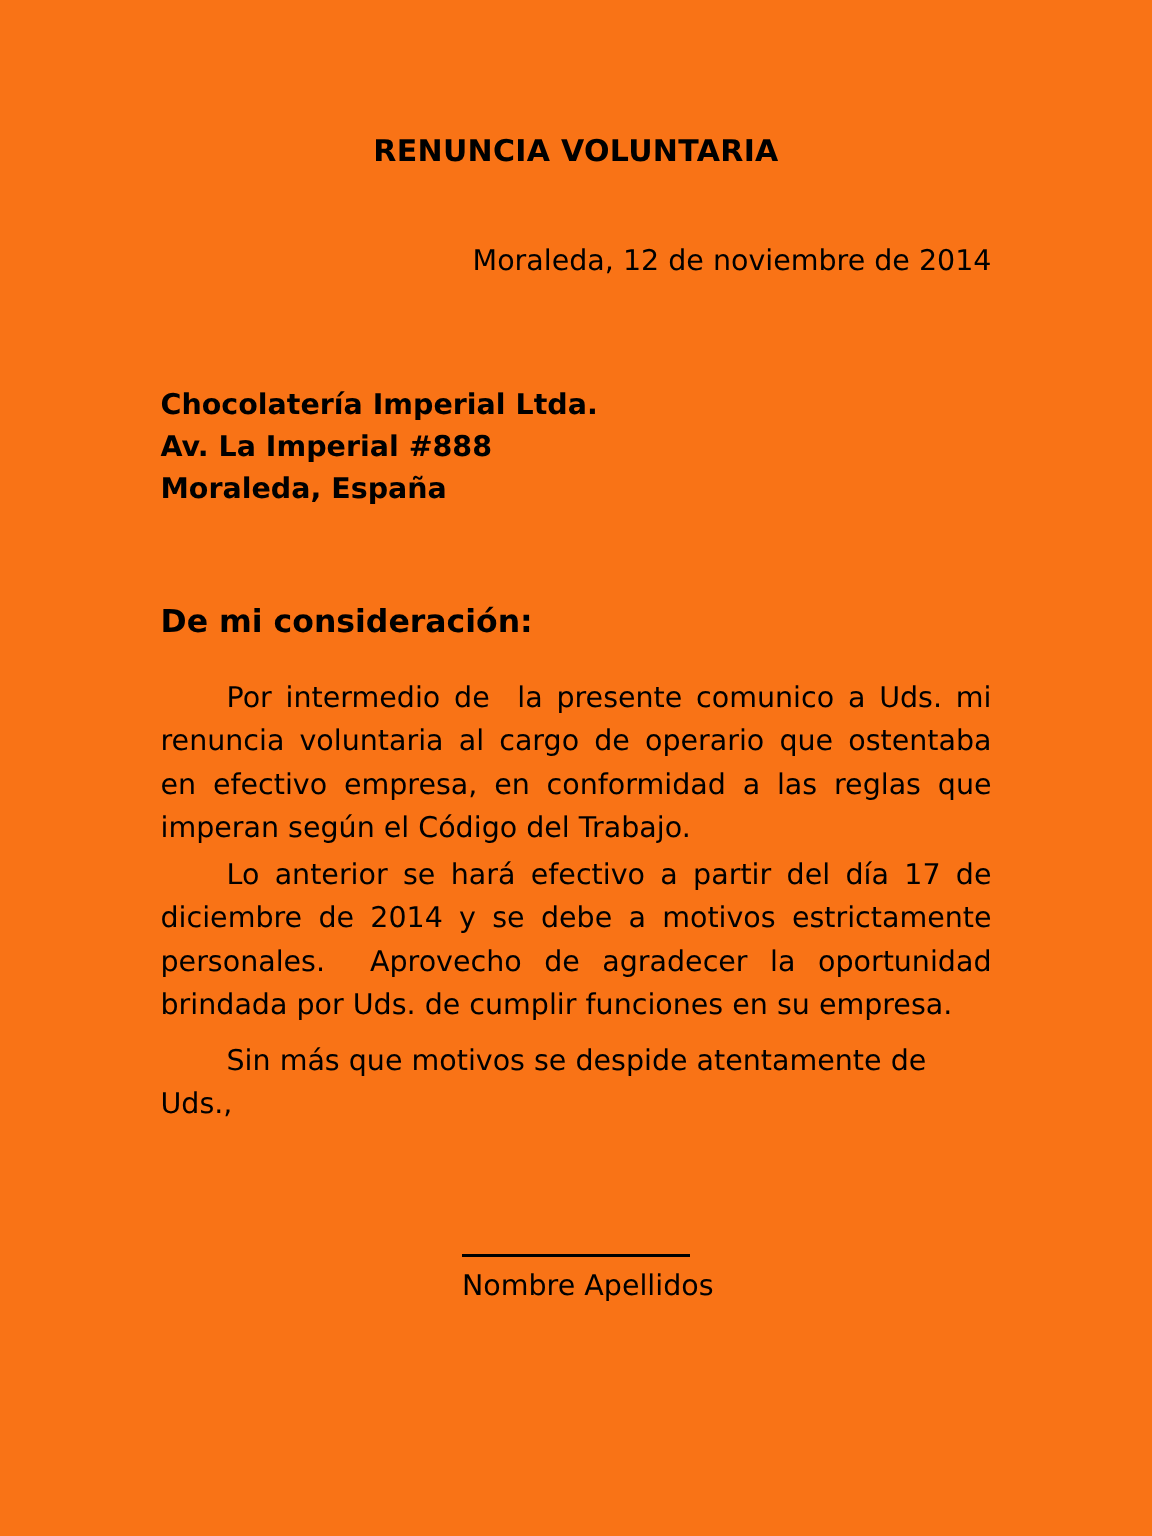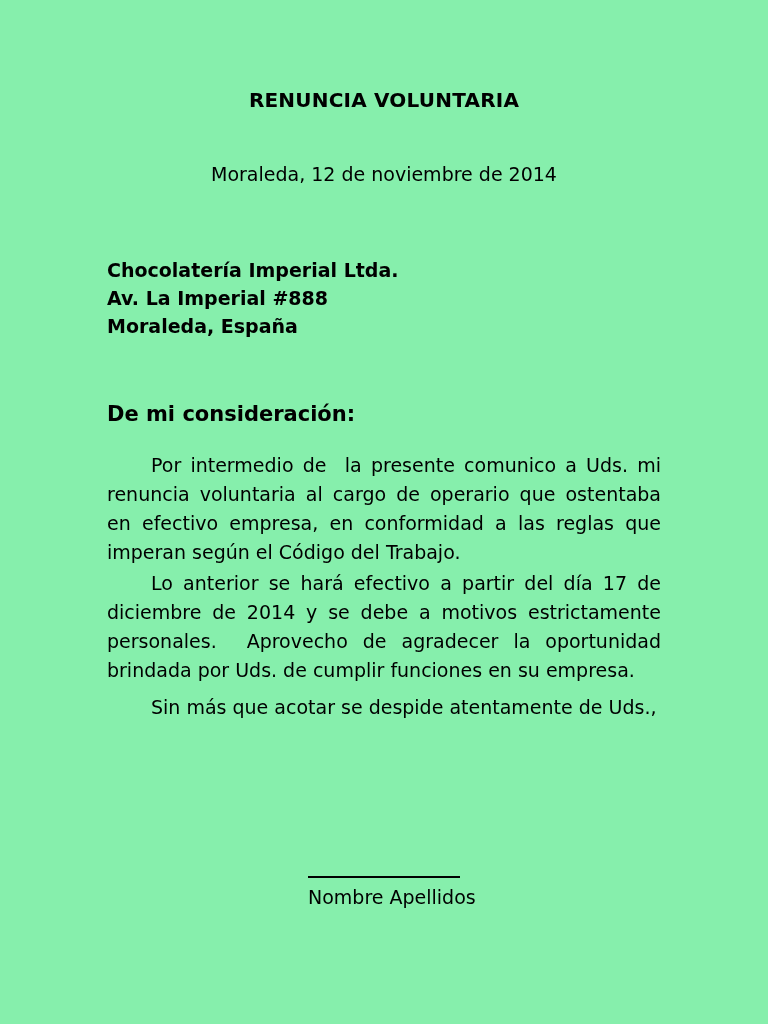--- a/index.html
+++ b/index.html
@@ -13,21 +13,21 @@
     font-family: "DejaVu Sans", "Liberation Sans", sans-serif;
     color: #000000;
     -webkit-font-smoothing: antialiased;
   }
 
   .page {
     position: relative;
     width: 768px;
     height: 1024px;
     margin: 0 auto;
-    background: #86efac;
+    background: #f97316;
     overflow: hidden;
     box-sizing: border-box;
   }
 
   
   .content {
     position: absolute;
     left: 107px;
     top: 0;
     width: 554px;
@@ -46,21 +46,21 @@
     line-height: 28px;
     margin: 0;
   }
 
   
   .date-line {
     position: absolute;
     left: 0;
     top: 160px;
     width: 554px;
-    text-align: center;
+    text-align: right;
     font-size: 19px;
     font-weight: normal;
     line-height: 28px;
   }
 
   
   .recipient {
     position: absolute;
     left: 0;
     top: 256px;
@@ -113,21 +113,21 @@
     font-size: 19px;
     line-height: 29px;
     text-indent: 44px;
     text-align: left;
   }
 
   
   .signature {
     position: absolute;
     left: 201px;   
-    top: 876px;
+    top: 836px;
     width: 152px;
     text-align: right;
   }
   .signature-rule {
     width: 152px;
     height: 0;
     border: 0;
     border-top: 2px solid #000000;
     margin: 0 0 6px 0;
   }
@@ -152,21 +152,21 @@
       <span class="addr">Av. La Imperial #888</span>
       <span class="addr">Moraleda, España</span>
     </div>
 
     <div class="salutation">De mi consideración:</div>
 
     <p class="body-par p1">Por intermedio de  la presente comunico a Uds. mi renuncia voluntaria al cargo de operario que ostentaba en efectivo empresa, en conformidad a las reglas que imperan según el Código del Trabajo.</p>
 
     <p class="body-par p2">Lo anterior se hará efectivo a partir del día 17 de diciembre de 2014 y se debe a motivos estrictamente personales.  Aprovecho de agradecer la oportunidad brindada por Uds. de cumplir funciones en su empresa.</p>
 
-    <div class="closing">Sin más que acotar se despide atentamente de Uds.,</div>
+    <div class="closing">Sin más que motivos se despide atentamente de Uds.,</div>
 
     <div class="signature">
       <hr class="signature-rule">
       <div class="signature-name">Nombre Apellidos</div>
     </div>
 
   </div>
 </div>
 
 </body></html>

